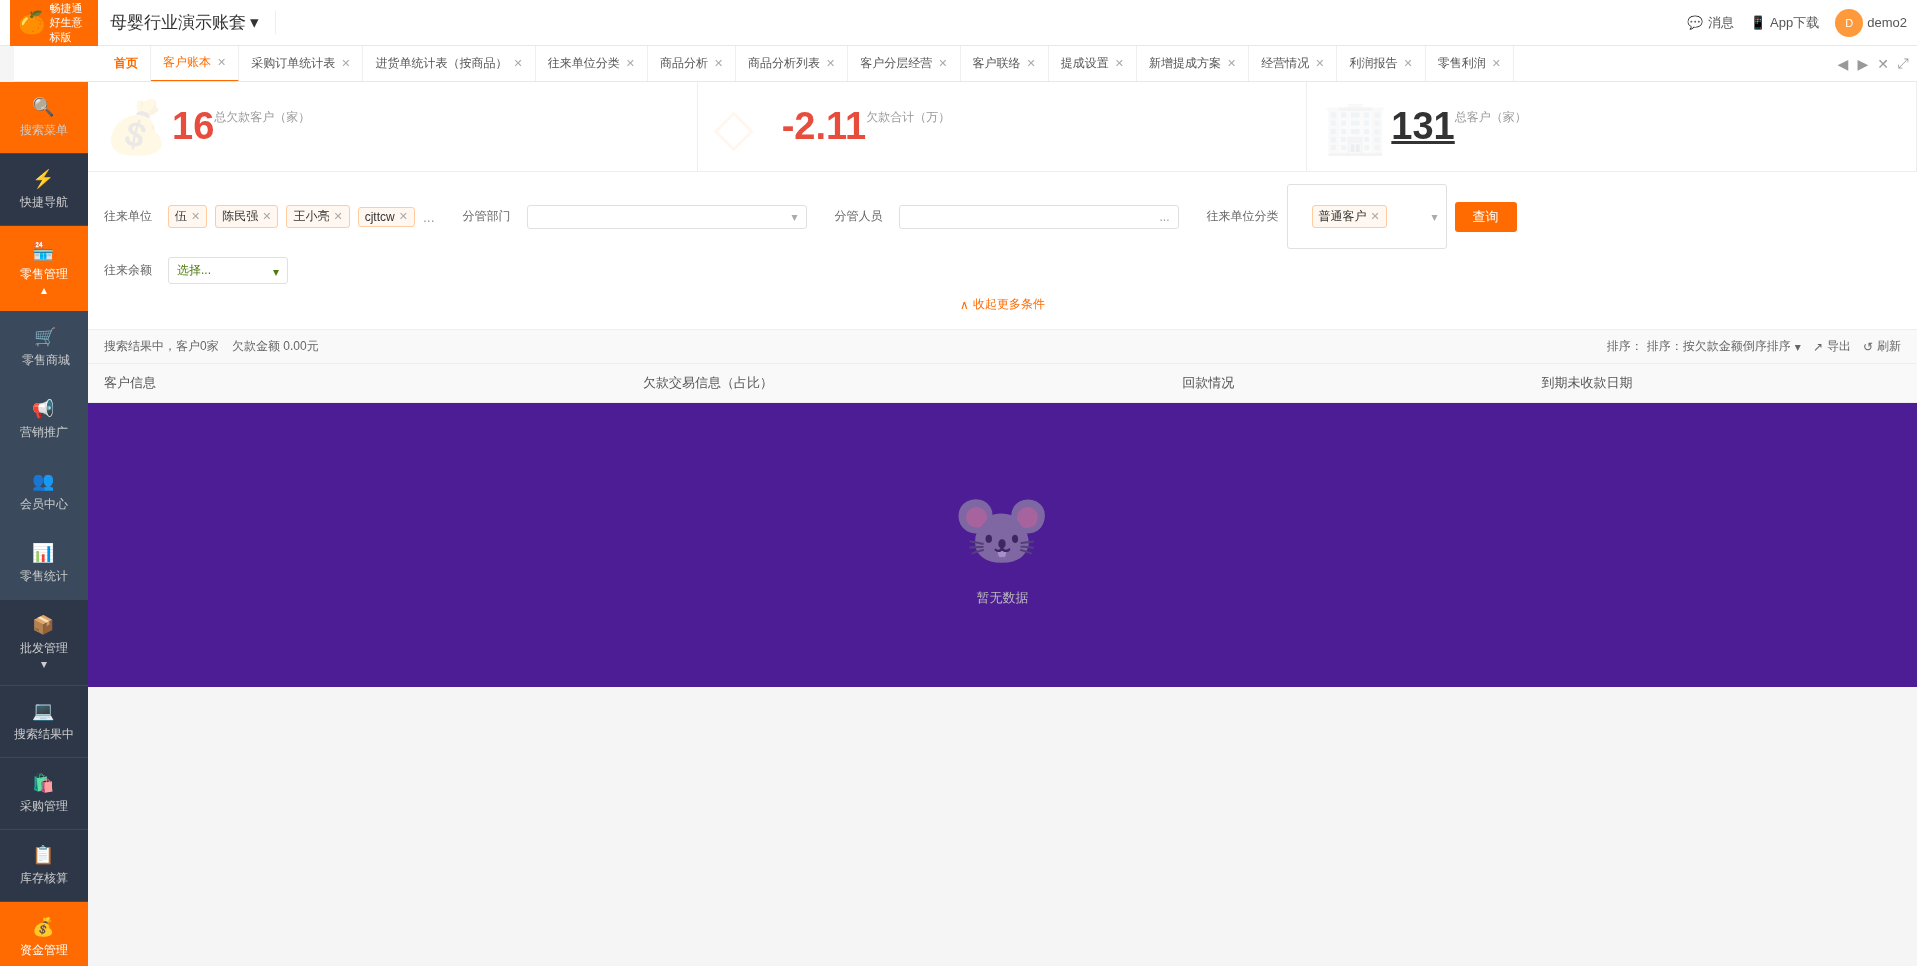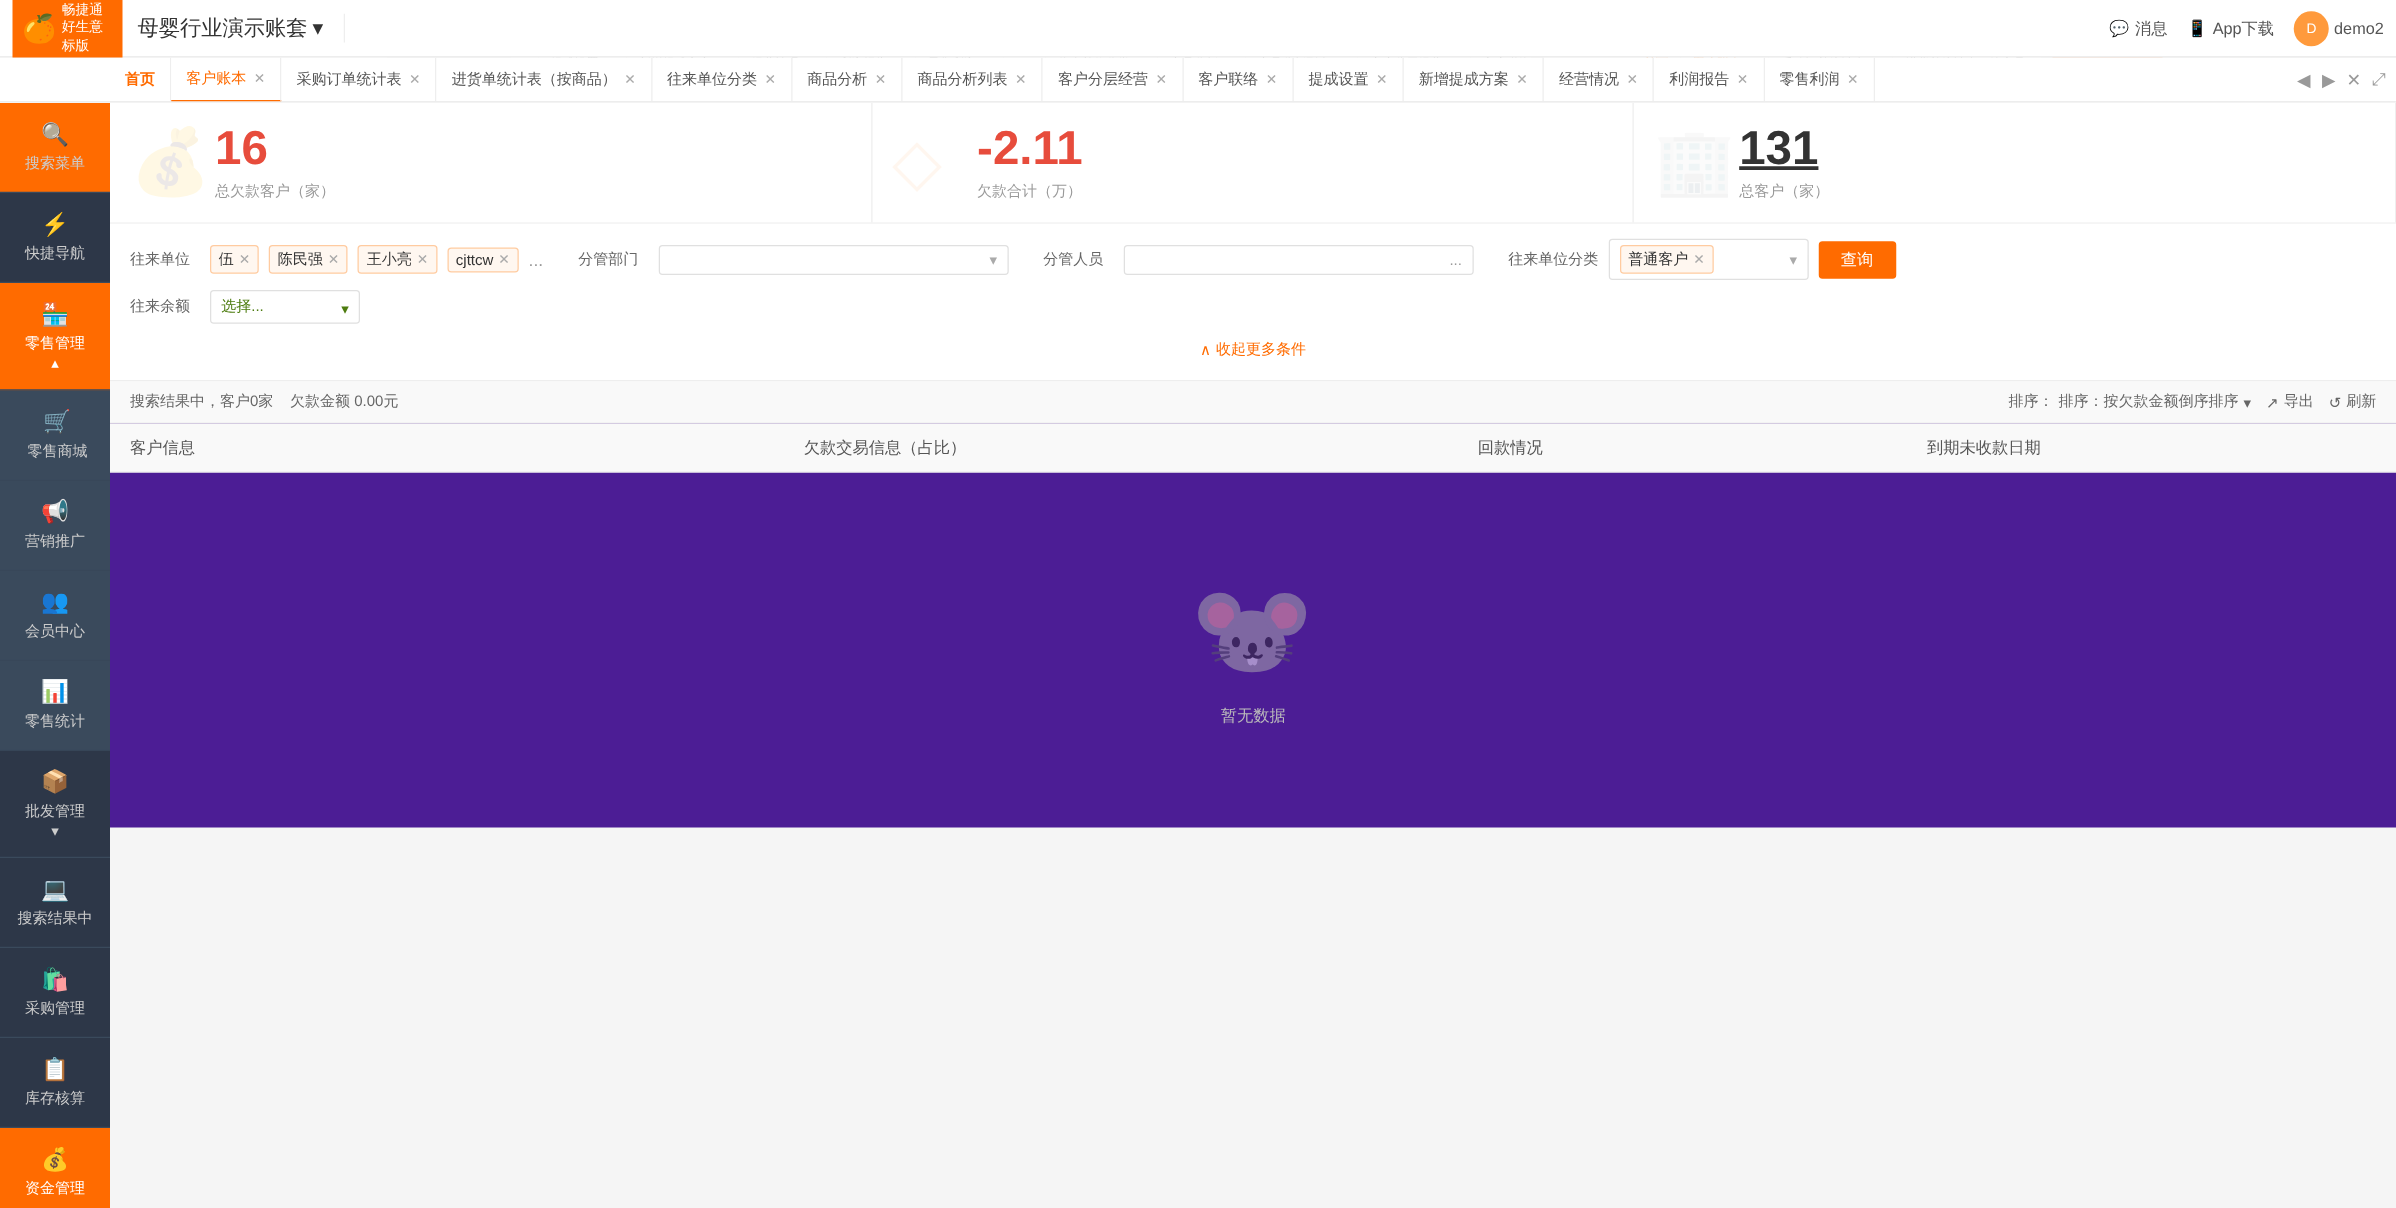--- a/index.html
+++ b/index.html
@@ -25,21 +25,21 @@
     .top-spacer { flex: 1; }
     .top-actions { display: flex; align-items: center; gap: 16px; color: #555; font-size: 13px; }
     .top-actions .action-item { display: flex; align-items: center; gap: 4px; cursor: pointer; }
     .avatar { width: 28px; height: 28px; border-radius: 50%; background: #ff9a3c; display: flex; align-items: center; justify-content: center; color: #fff; font-size: 11px; }
 
     
     .nav-tabs {
       display: flex; align-items: center; background: #fff;
       height: 36px; padding: 0 0 0 88px;
       border-bottom: 1px solid #e8e8e8;
-      position: fixed; top: 46px; left: 0; right: 0; z-index: 99;
+      position: fixed; top: 46px; left: 14px; right: 0; z-index: 99;
       overflow: hidden;
     }
     .nav-tab {
       display: flex; align-items: center; height: 36px;
       padding: 0 12px; font-size: 12px; color: #555; cursor: pointer;
       white-space: nowrap; border-right: 1px solid #eee; position: relative;
     }
     .nav-tab.active { color: #ff6b00; background: #fff; border-bottom: 2px solid #ff6b00; }
     .nav-tab .close-tab { margin-left: 6px; color: #aaa; font-size: 11px; cursor: pointer; }
     .nav-tab-home { color: #ff6b00; font-weight: bold; padding: 0 12px; }
@@ -73,21 +73,21 @@
       display: flex; background: #fff; border-bottom: 1px solid #eee;
       min-height: 90px;
     }
     .stat-item {
       flex: 1; display: flex; align-items: center; padding: 16px 24px;
       border-right: 1px solid #eee; position: relative;
     }
     .stat-value-red { font-size: 38px; font-weight: bold; color: #e74c3c; }
     .stat-value-dark { font-size: 38px; font-weight: bold; color: #333; text-decoration: underline; }
     .stat-label { font-size: 12px; color: #999; margin-top: 4px; }
-    .stat-text-area { display: flex; flex-direction: column; }
+    .stat-text-area { display: flex; }
 
     
     .filter-bar {
       background: #fff; padding: 12px 16px; border-bottom: 1px solid #eee;
     }
     .filter-row { display: flex; align-items: center; gap: 8px; margin-bottom: 8px; flex-wrap: wrap; }
     .filter-label { color: #666; font-size: 12px; white-space: nowrap; min-width: 56px; }
     .filter-tag {
       display: inline-flex; align-items: center; background: #fff7f0;
       border: 1px solid #ffcba0; border-radius: 3px; padding: 2px 6px;
@@ -351,21 +351,21 @@
         </div>
 
         <span class="filter-label" style="margin-left:20px;">分管人员</span>
         <div class="filter-select filter-select-wide">
           <span style="color:#ccc;"></span>
           <span style="color:#999;margin-left:auto;cursor:pointer;">...</span>
         </div>
 
         <span class="filter-label" style="margin-left:20px;">往来单位分类</span>
         <div class="filter-select" style="min-width:160px;">
-          <div class="filter-tag" style="margin:0;">
+          <div class="filter-tag" style="margin:16px;">
             <span>普通客户</span>
             <span class="tag-close">✕</span>
           </div>
           <span class="arrow">▾</span>
         </div>
 
         <button class="query-btn">查询</button>
       </div>
 
       <div class="filter-row">

